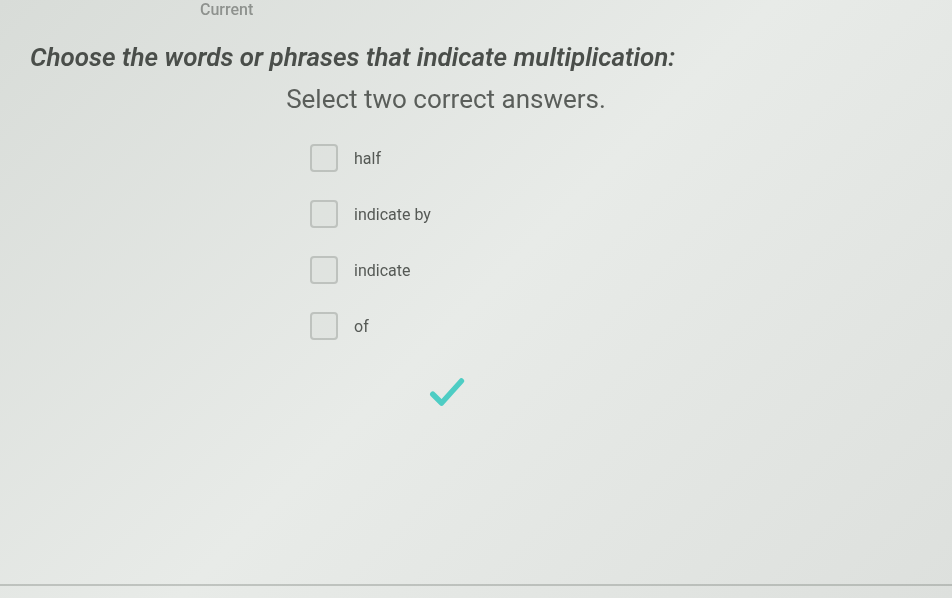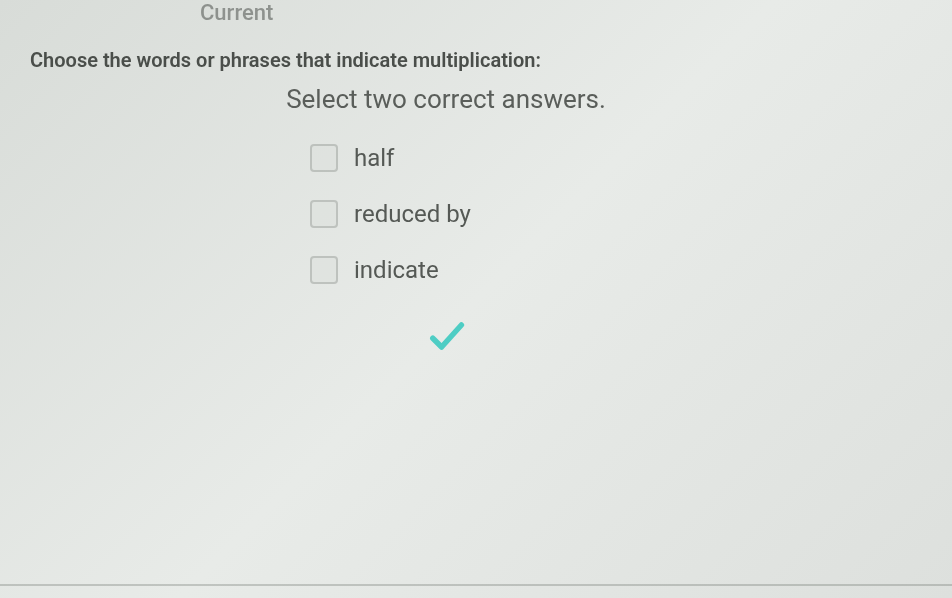--- a/index.html
+++ b/index.html
@@ -14,30 +14,31 @@
       font-family: -apple-system, BlinkMacSystemFont, "Segoe UI", Roboto, Arial, sans-serif;
       padding: 20px 30px;
       position: relative;
       overflow: hidden;
     }
     .top-fragment {
       position: absolute;
       top: 0;
       left: 200px;
       color: #5a5e5a;
-      font-size: 22px;
+      font-size: 16px;
       font-weight: 500;
       opacity: 0.6;
     }
     .question-title {
       color: #4a4e4a;
-      font-size: 20px;
+      font-size: 26px;
       font-weight: 600;
-      margin-top: 28px;
+      margin-top: 22px;
       margin-bottom: 12px;
+      font-style: italic;
       text-align: left;
       padding-left: 0;
     }
     .instruction {
       color: #5a5e5a;
       font-size: 26px;
       font-weight: 400;
       text-align: center;
       margin-bottom: 30px;
       margin-left: -60px;
@@ -57,21 +58,21 @@
     .checkbox {
       width: 28px;
       height: 28px;
       border: 2px solid rgba(140, 145, 140, 0.4);
       border-radius: 4px;
       background: rgba(220, 224, 220, 0.5);
       flex-shrink: 0;
     }
     .option-label {
       color: #555955;
-      font-size: 24px;
+      font-size: 16px;
       font-weight: 400;
     }
     .submit-area {
       text-align: center;
       margin-top: 30px;
       margin-left: -60px;
     }
     .checkmark-icon {
       display: inline-block;
     }
@@ -102,25 +103,29 @@
 
 <p class="instruction">Select two correct answers.</p>
 
 <div class="options-container">
   <div class="option-row">
     <div class="checkbox"></div>
     <span class="option-label">half</span>
   </div>
   <div class="option-row">
     <div class="checkbox"></div>
-    <span class="option-label">reduced by</span>
+    <span class="option-label">indicate by</span>
   </div>
   <div class="option-row">
     <div class="checkbox"></div>
     <span class="option-label">indicate</span>
+  </div>
+  <div class="option-row">
+    <div class="checkbox"></div>
+    <span class="option-label">of</span>
   </div>
 </div>
 
 <div class="submit-area">
   <span class="checkmark-icon">
     <svg viewBox="0 0 40 40">
       <path d="M8 22 L16 30 L34 10"></path>
     </svg>
   </span>
 </div>

